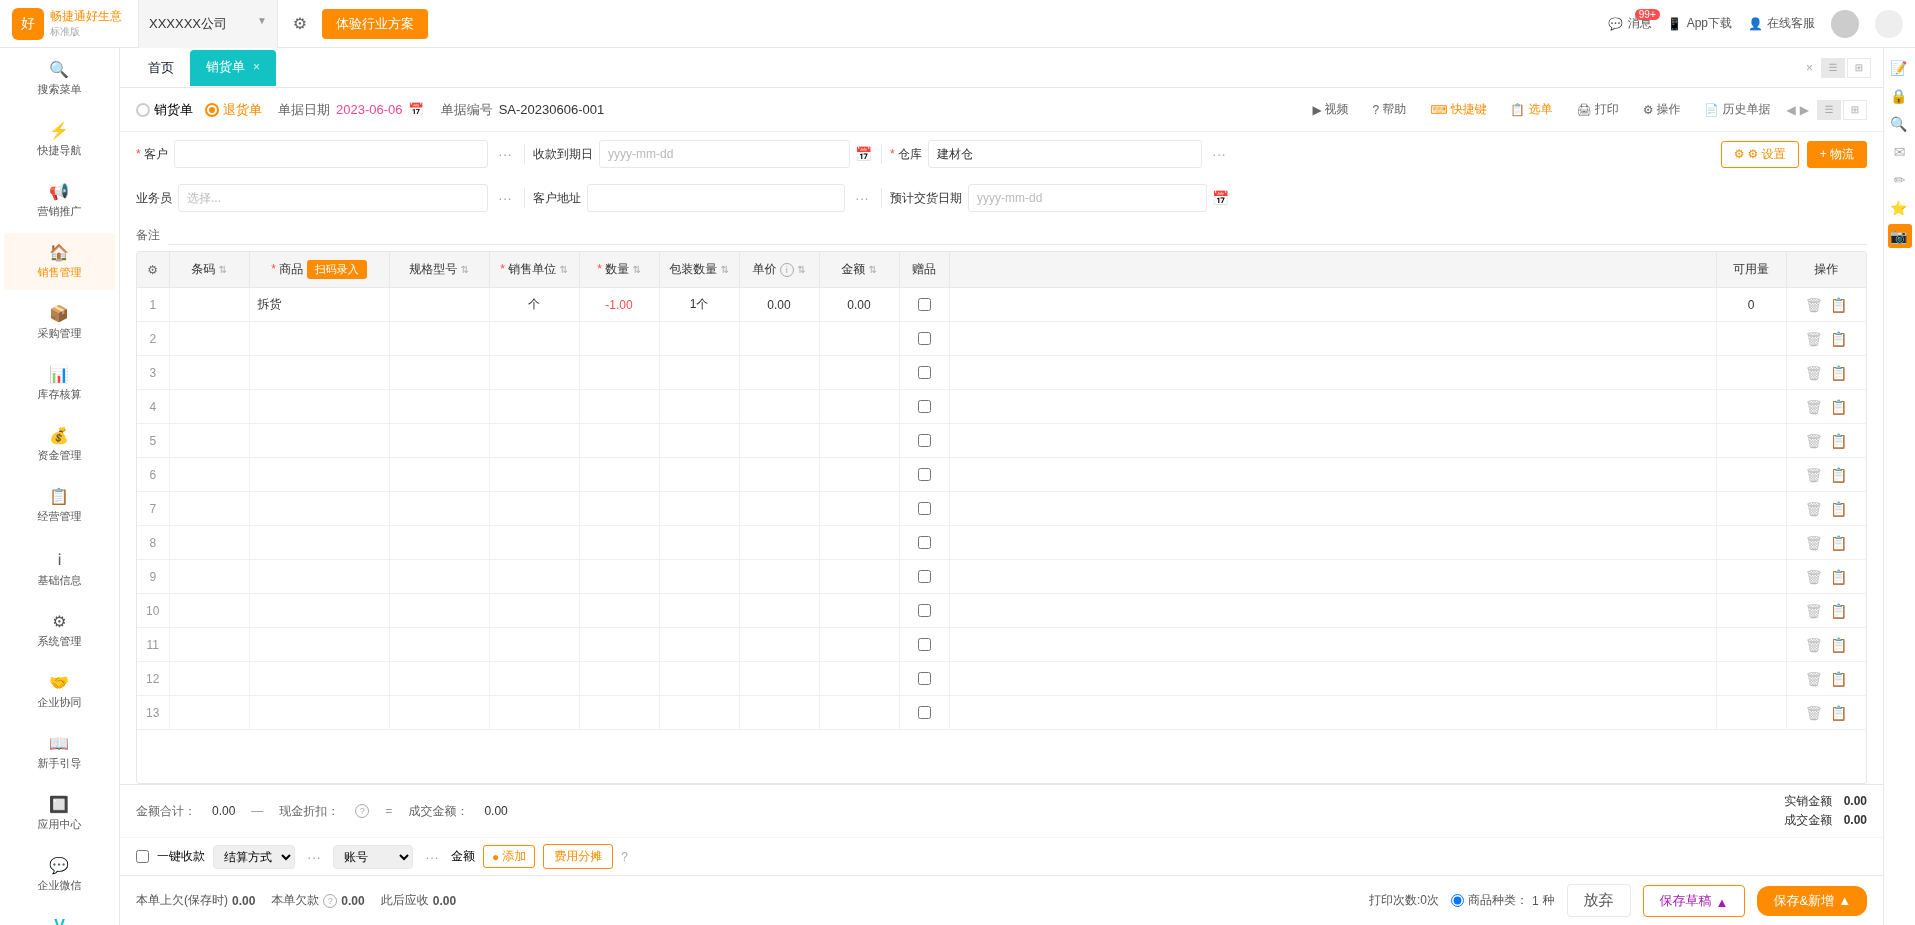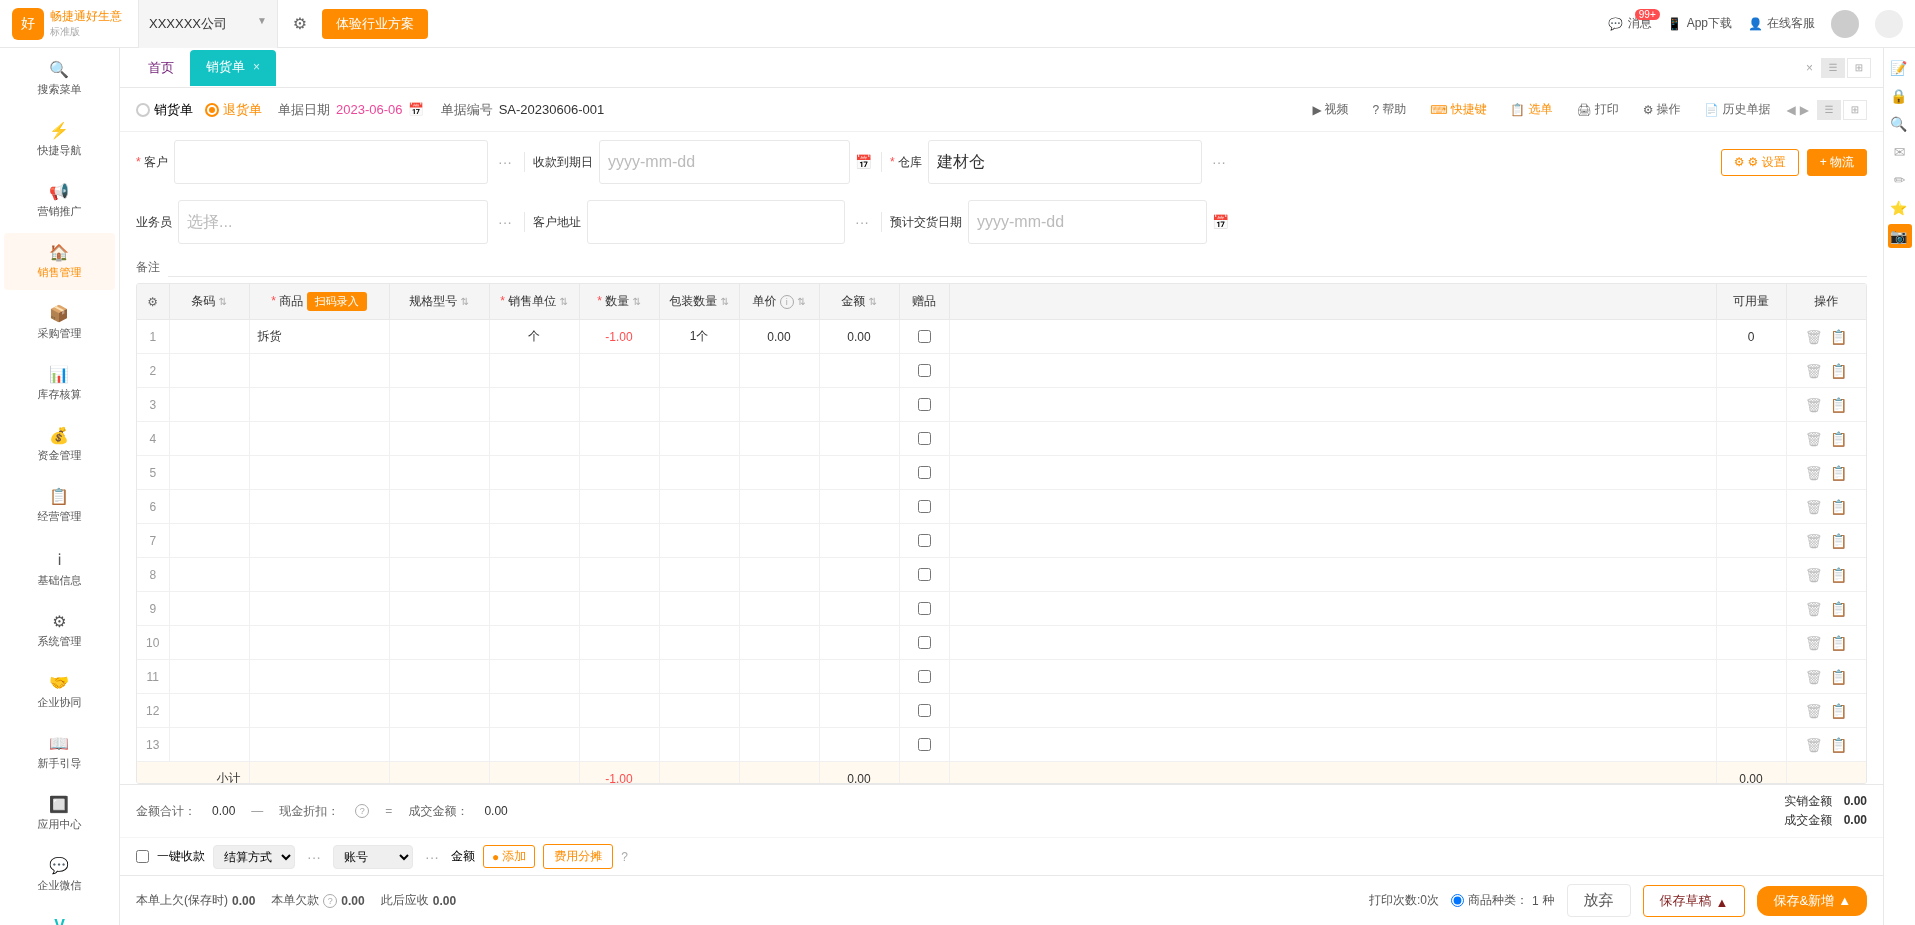--- a/index.html
+++ b/index.html
@@ -26,21 +26,21 @@
     .badge { background: #ff4d4f; color: white; font-size: 10px; border-radius: 8px; padding: 0 4px; position: absolute; top: -6px; right: -8px; }
     .avatar { width: 28px; height: 28px; border-radius: 50%; background: #ccc; }
     .sidebar-item { display: flex; flex-direction: column; align-items: center; padding: 10px 6px; cursor: pointer; color: #555; font-size: 11px; border-radius: 4px; margin: 2px 4px; }
     .sidebar-item.active { background: #fff7f0; color: #ff8c00; }
     .sidebar-item .icon { font-size: 16px; margin-bottom: 3px; }
 
     
     .tab-bar { background: #fff; border-bottom: 1px solid #e8e8e8; display: flex; align-items: center; padding: 0 12px; height: 40px; flex-shrink: 0; }
     .tab { display: flex; align-items: center; padding: 8px 16px; cursor: pointer; color: #555; font-size: 13px; border-bottom: 2px solid transparent; margin-right: 4px; }
     .tab.active { color: #fff; background: #13c2c2; border-radius: 4px 4px 0 0; }
-    .tab-home { color: #701a75; padding: 8px 16px; cursor: pointer; font-size: 13px; }
+    .tab-home { color: #0f172a; padding: 8px 16px; cursor: pointer; font-size: 13px; }
     .tab-close { margin-left: 8px; color: rgba(255,255,255,0.8); font-size: 12px; }
 
     
     .form-container { background: #fff; flex: 1; display: flex; flex-direction: column; overflow: hidden; }
     .form-header { padding: 10px 16px; border-bottom: 1px solid #f0f0f0; display: flex; align-items: center; gap: 16px; flex-shrink: 0; }
     .radio-group { display: flex; align-items: center; gap: 12px; }
     .radio-item { display: flex; align-items: center; gap: 4px; cursor: pointer; font-size: 13px; }
     .radio-dot { width: 14px; height: 14px; border-radius: 50%; border: 2px solid #ccc; display: flex; align-items: center; justify-content: center; }
     .radio-dot.checked { border-color: #ff8c00; }
     .radio-dot.checked::after { content: ''; width: 6px; height: 6px; border-radius: 50%; background: #ff8c00; }
@@ -48,21 +48,21 @@
     .header-field label { color: #666; white-space: nowrap; }
     .form-actions { margin-left: auto; display: flex; align-items: center; gap: 8px; font-size: 12px; color: #666; }
     .form-action-btn { display: flex; align-items: center; gap: 3px; cursor: pointer; padding: 3px 8px; border-radius: 3px; }
     .form-action-btn.highlight { color: #ff8c00; }
 
     
     .fields-row { display: flex; align-items: center; padding: 8px 16px; gap: 8px; flex-shrink: 0; }
     .field-group { display: flex; align-items: center; gap: 6px; flex: 1; }
     .field-label { color: #333; font-size: 12px; white-space: nowrap; }
     .field-label.required::before { content: '* '; color: #ff4d4f; }
-    .field-input { flex: 1; border: 1px solid #e8e8e8; border-radius: 3px; padding: 4px 8px; font-size: 16px; color: #333; background: #fff; min-width: 80px; height: 44px; }
+    .field-input { flex: 1; border: 1px solid #e8e8e8; border-radius: 3px; padding: 4px 8px; font-size: 12px; color: #333; background: #fff; min-width: 80px; height: 28px; }
     .field-input::placeholder { color: #bbb; }
     .field-dots { color: #aaa; cursor: pointer; font-size: 14px; padding: 0 4px; }
     .field-cal { color: #aaa; cursor: pointer; font-size: 14px; }
     .field-divider { width: 1px; height: 20px; background: #e8e8e8; }
 
     
     .right-action-btn { padding: 4px 12px; border: 1px solid #ff8c00; border-radius: 3px; color: #ff8c00; cursor: pointer; font-size: 12px; background: #fff; display: flex; align-items: center; gap: 3px; }
     .right-action-btn.filled { background: #ff8c00; color: white; }
 
     
@@ -95,21 +95,21 @@
     .add-btn { background: white; border: 1px solid #ff8c00; color: #ff8c00; border-radius: 3px; padding: 2px 8px; cursor: pointer; font-size: 12px; display: flex; align-items: center; gap: 3px; }
     .expense-btn { background: white; border: 1px solid #ff8c00; color: #ff8c00; border-radius: 3px; padding: 3px 10px; cursor: pointer; font-size: 12px; }
     .question-icon { color: #aaa; cursor: pointer; }
 
     
     .footer-bar { display: flex; align-items: center; padding: 8px 16px; background: #fff; border-top: 1px solid #e8e8e8; flex-shrink: 0; }
     .footer-info { display: flex; align-items: center; gap: 16px; font-size: 12px; color: #555; }
     .footer-info-item { display: flex; align-items: center; gap: 4px; }
     .footer-actions { margin-left: auto; display: flex; align-items: center; gap: 12px; }
     .discard-btn { background: white; border: 1px solid #e8e8e8; border-radius: 4px; padding: 6px 16px; cursor: pointer; font-size: 15px; color: #555; }
-    .save-draft-btn { background: white; border: 1px solid #ff8c00; border-radius: 4px; padding: 6px 16px; cursor: pointer; font-size: 13px; color: #7f1d1d; display: flex; align-items: flex-end; gap: 4px; }
+    .save-draft-btn { background: white; border: 1px solid #ff8c00; border-radius: 4px; padding: 6px 16px; cursor: pointer; font-size: 13px; color: #a21caf; display: flex; align-items: flex-end; gap: 4px; }
     .save-new-btn { background: #ff8c00; border: none; border-radius: 12px; padding: 6px 16px; cursor: pointer; font-size: 13px; color: white; display: flex; align-items: center; gap: 4px; }
     .print-info { font-size: 12px; color: #555; }
     .product-kind { font-size: 12px; color: #555; display: flex; align-items: center; gap: 4px; }
 
     
     .right-side-panel { width: 32px; background: #fff; border-left: 1px solid #e8e8e8; display: flex; flex-direction: column; align-items: center; padding-top: 8px; gap: 4px; }
     .right-panel-btn { width: 24px; height: 24px; display: flex; align-items: center; justify-content: center; cursor: pointer; color: #aaa; font-size: 14px; border-radius: 3px; }
     .right-panel-orange { background: #ff8c00; color: white; }
 
     .table-wrapper { flex: 1; overflow: hidden; display: flex; flex-direction: column; }
@@ -688,34 +688,20 @@
           <input type="checkbox" style="">
         </div>
       </td>
       <td></td>
       <td></td>
       <td>
         <span class="delete-btn">🗑</span>
         <span class="copy-btn">📋</span>
       </td>
     </tr>
-                  <tr class="subtotal-row">
-    <td colspan="2" style="text-align:right; padding-right:8px;">小计</td>
-    <td></td>
-    <td></td>
-    <td></td>
-    <td class="text-red">-1.00</td>
-    <td></td>
-    <td></td>
-    <td>0.00</td>
-    <td></td>
-    <td></td>
-    <td>0.00</td>
-    <td></td>
-  </tr>
                 </tbody>
             </table>
           </div>
         </div>
 
         <div class="bottom-area">
           <div class="summary-row">
             <span class="summary-label">金额合计：</span>
             <span class="summary-value">0.00</span>
             <span class="dash-separator">—</span>

